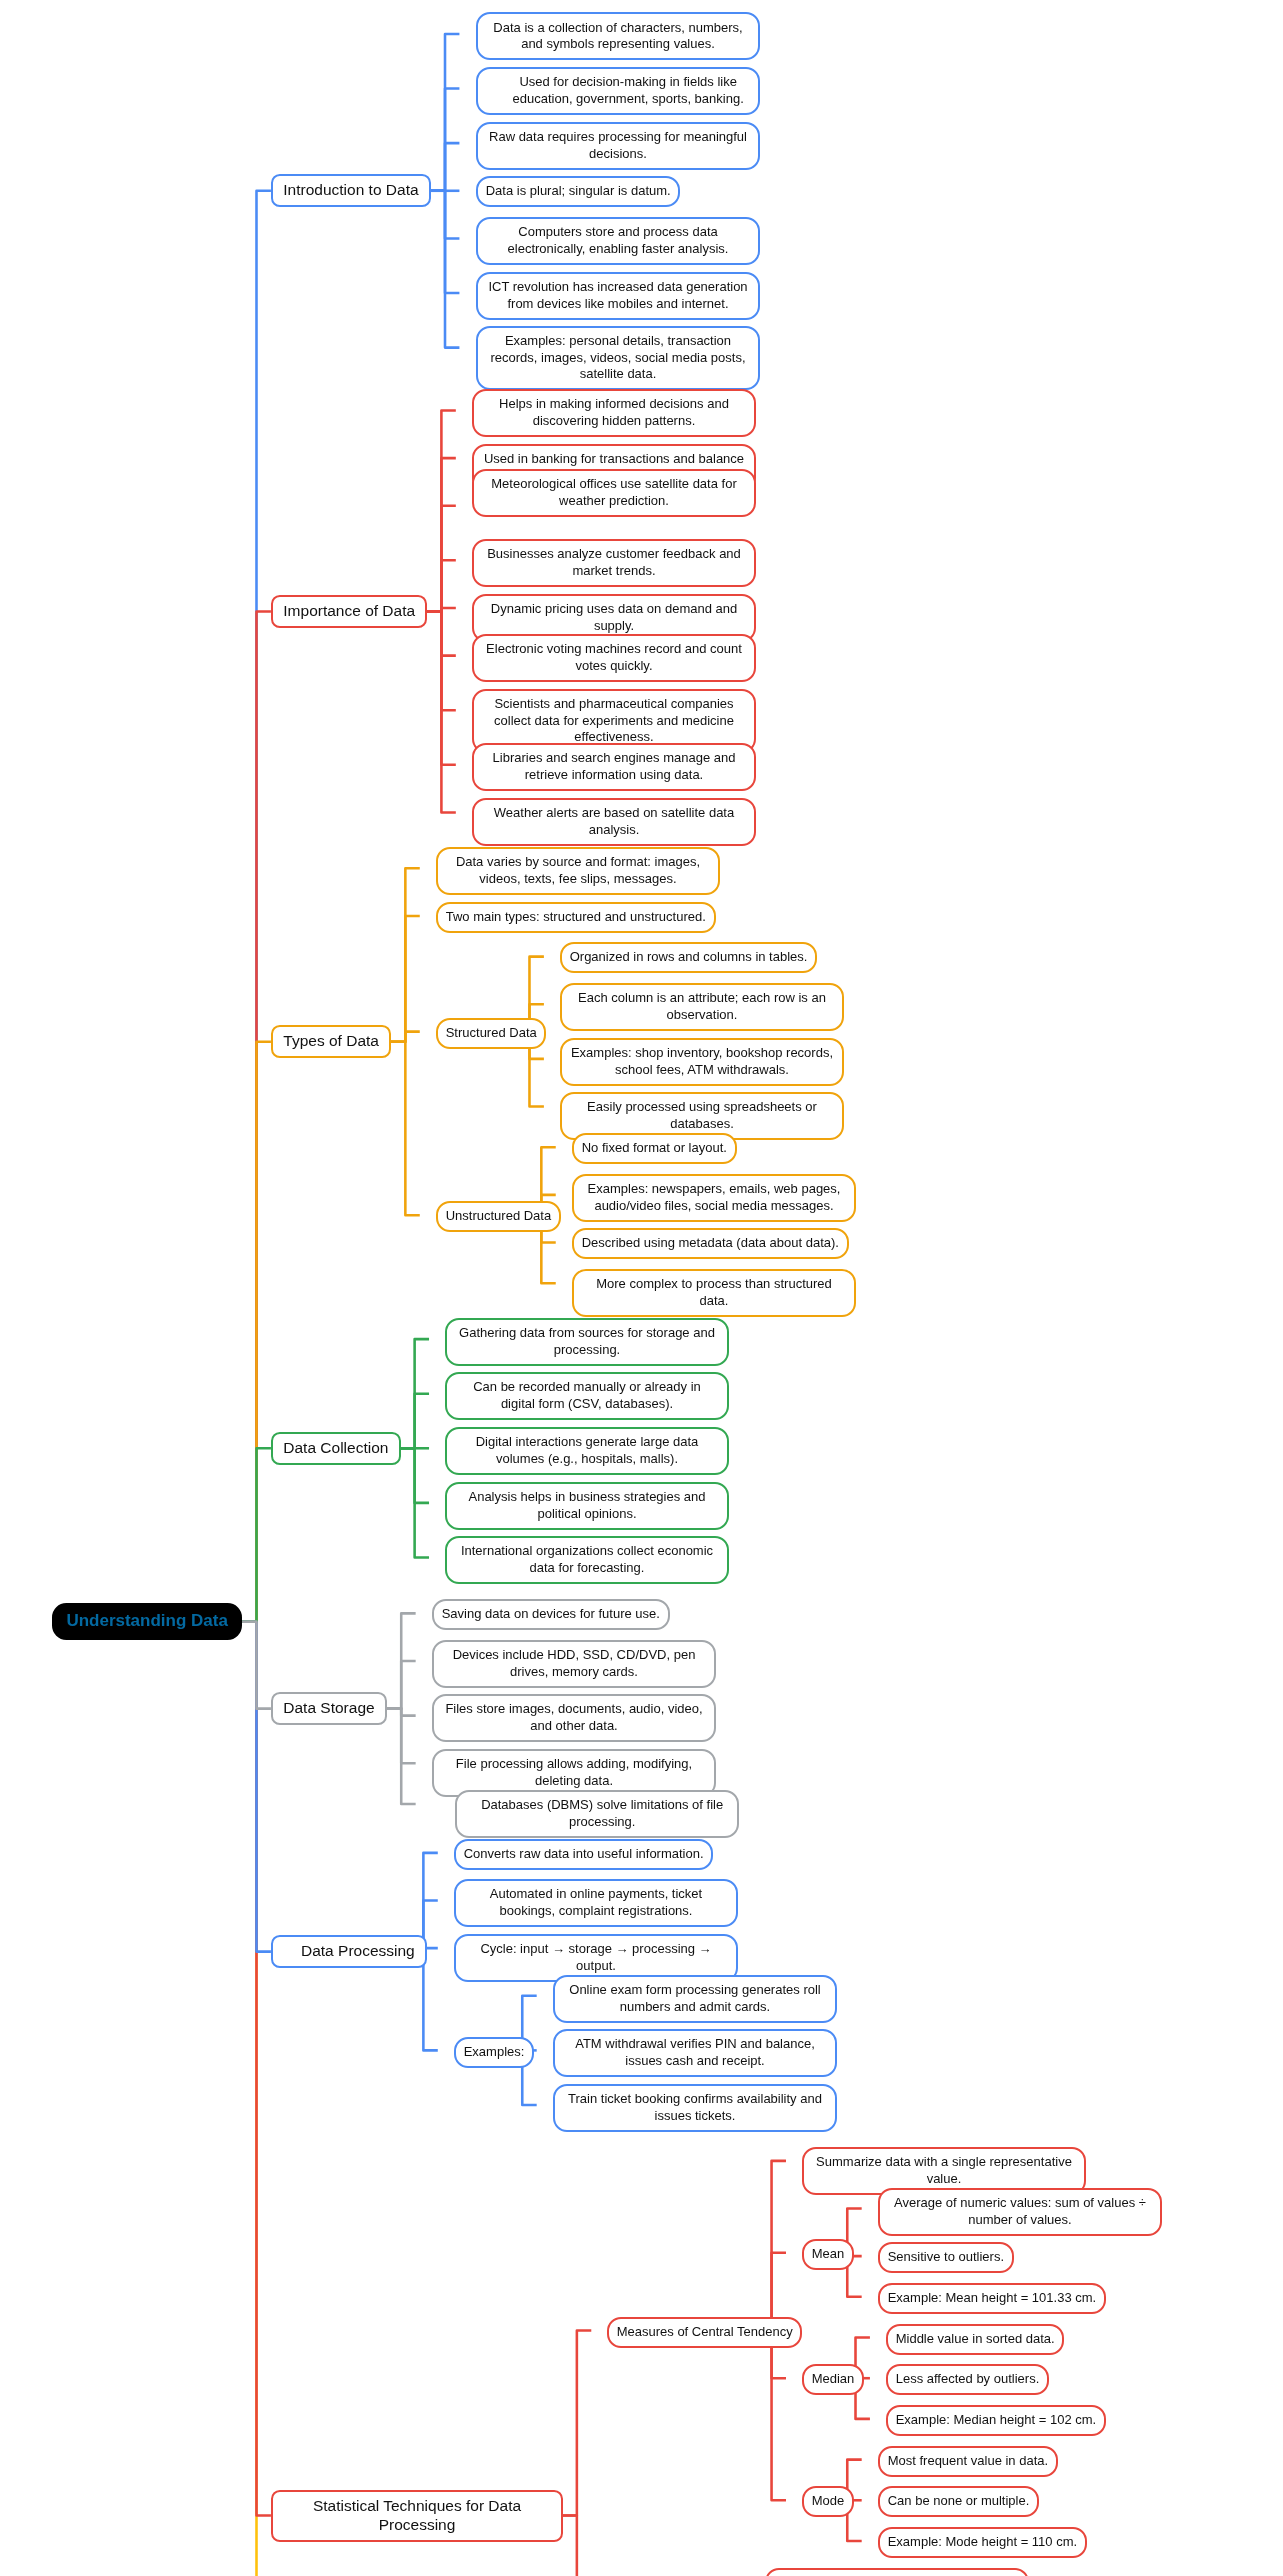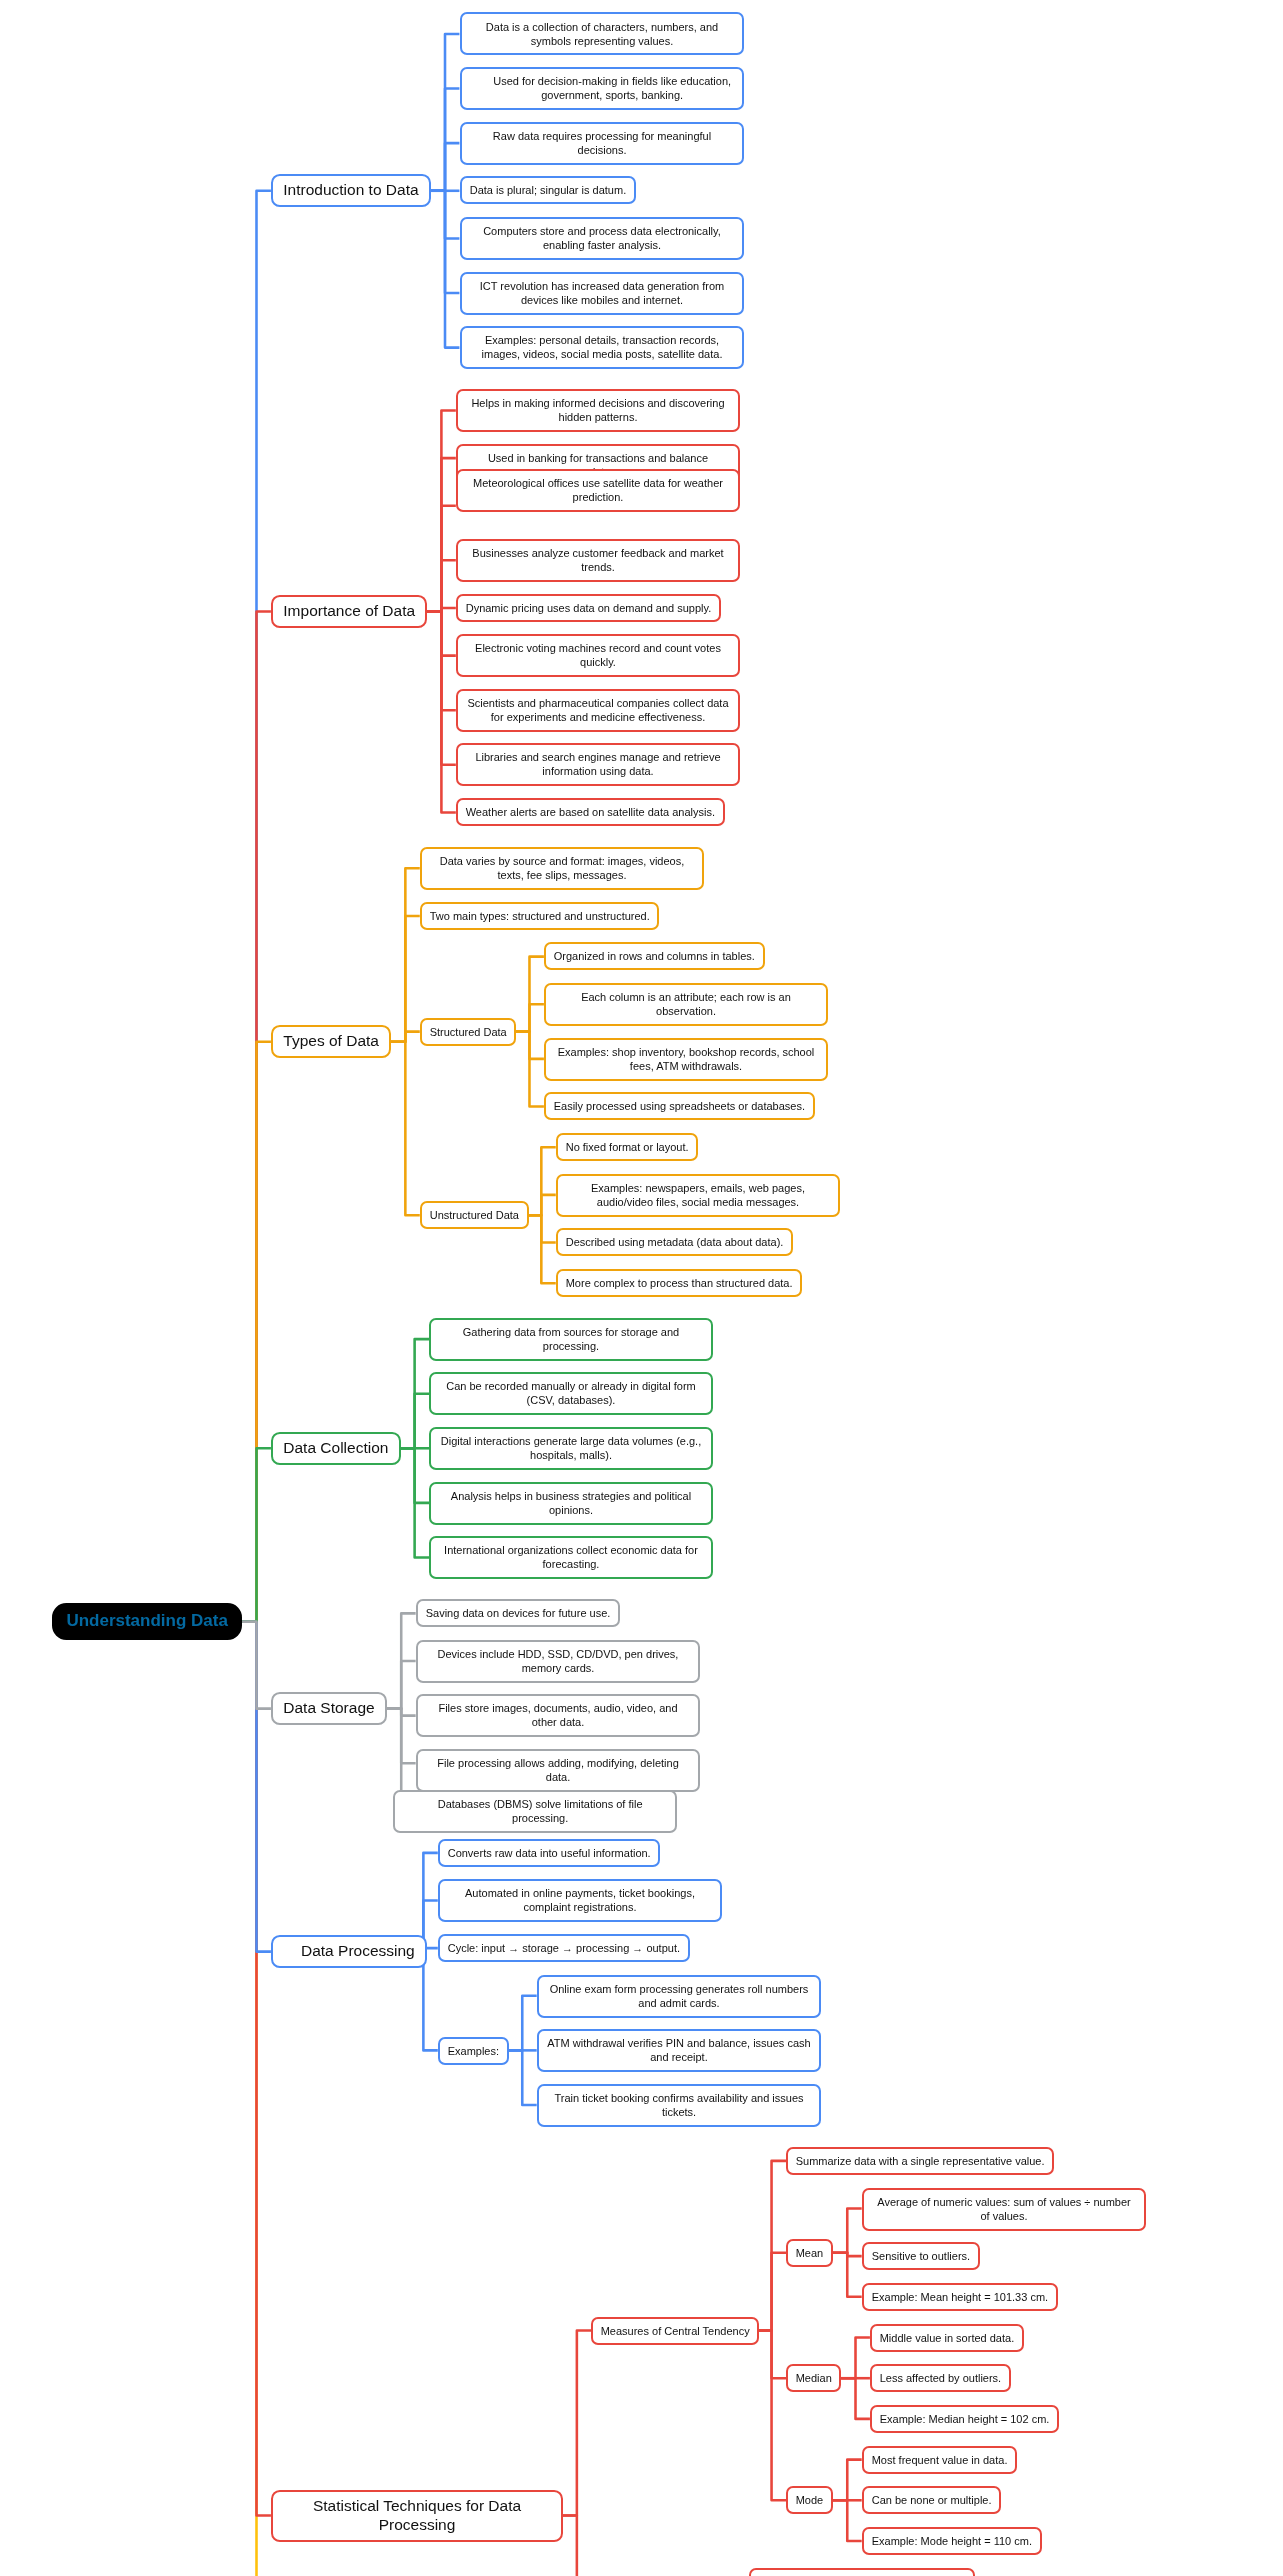--- a/index.html
+++ b/index.html
@@ -9,25 +9,26 @@
   .node{
     position:absolute;
     box-sizing:border-box;
     background:#ffffff;
     border:2.1px solid #000;
     color:#111111;
     text-align:center;
     white-space:normal;
   }
   .leaf{
-    font-size:11px;
+    font-size:13px;
     line-height:1.28;
-    border-radius:7px;
+    border-radius:14px;
     padding:5.2px 7.7px;
     max-width:284px;
+    margin-left:16px;
   }
   .branch{
     font-size:15.5px;
     line-height:1.22;
     border-radius:8.8px;
     padding:5.2px 10.3px;
     max-width:292px;
   }
   .root{
     font-size:17px;
@@ -166,21 +167,21 @@
       <div class="node leaf" style="border-color: rgb(51, 168, 82); left: 429px; top: 1318px;">Gathering data from sources for storage and processing.</div>
       <div class="node leaf" style="border-color: rgb(51, 168, 82); left: 429px; top: 1372px;">Can be recorded manually or already in digital form (CSV, databases).</div>
       <div class="node leaf" style="border-color: rgb(51, 168, 82); left: 429px; top: 1427px;">Digital interactions generate large data volumes (e.g., hospitals, malls).</div>
       <div class="node leaf" style="border-color: rgb(51, 168, 82); left: 429px; top: 1482px;">Analysis helps in business strategies and political opinions.</div>
       <div class="node leaf" style="border-color: rgb(51, 168, 82); left: 429px; top: 1536px;">International organizations collect economic data for forecasting.</div>
       <div class="node branch" style="border-color: rgb(163, 167, 171); left: 271px; top: 1692px;">Data Storage</div>
       <div class="node leaf" style="border-color: rgb(163, 167, 171); left: 416px; top: 1599px;">Saving data on devices for future use.</div>
       <div class="node leaf" style="border-color: rgb(163, 167, 171); left: 416px; top: 1640px;">Devices include HDD, SSD, CD/DVD, pen drives, memory cards.</div>
       <div class="node leaf" style="border-color: rgb(163, 167, 171); left: 416px; top: 1694px;">Files store images, documents, audio, video, and other data.</div>
       <div class="node leaf" style="border-color: rgb(163, 167, 171); left: 416px; top: 1749px;">File processing allows adding, modifying, deleting data.</div>
-      <div class="node leaf" style="border-color: rgb(163, 167, 171); left: 393px; top: 1790px; padding-left: 18px;">Databases (DBMS) solve limitations of file processing.</div>
+      <div class="node leaf" style="border-color: rgb(163, 167, 171); left: 439px; top: 1790px; padding-left: 18px;">Databases (DBMS) solve limitations of file processing.</div>
       <div class="node branch" style="border-color: rgb(75, 139, 245); left: 271px; top: 1935px; padding-left: 28px;">Data Processing</div>
       <div class="node leaf" style="border-color: rgb(75, 139, 245); left: 438px; top: 1839px;">Converts raw data into useful information.</div>
       <div class="node leaf" style="border-color: rgb(75, 139, 245); left: 438px; top: 1879px;">Automated in online payments, ticket bookings, complaint registrations.</div>
       <div class="node leaf" style="border-color: rgb(75, 139, 245); left: 438px; top: 1934px;">Cycle: input → storage → processing → output.</div>
       <div class="node leaf" style="border-color: rgb(75, 139, 245); left: 438px; top: 2037px;">Examples:</div>
       <div class="node leaf" style="border-color: rgb(75, 139, 245); left: 537px; top: 1975px;">Online exam form processing generates roll numbers and admit cards.</div>
       <div class="node leaf" style="border-color: rgb(75, 139, 245); left: 537px; top: 2029px;">ATM withdrawal verifies PIN and balance, issues cash and receipt.</div>
       <div class="node leaf" style="border-color: rgb(75, 139, 245); left: 537px; top: 2084px;">Train ticket booking confirms availability and issues tickets.</div>
       <div class="node branch" style="border-color: rgb(232, 70, 60); left: 271px; top: 2490px;">Statistical Techniques for Data Processing</div>
       <div class="node leaf" style="border-color: rgb(232, 70, 60); left: 591px; top: 2317px;">Measures of Central Tendency</div>

